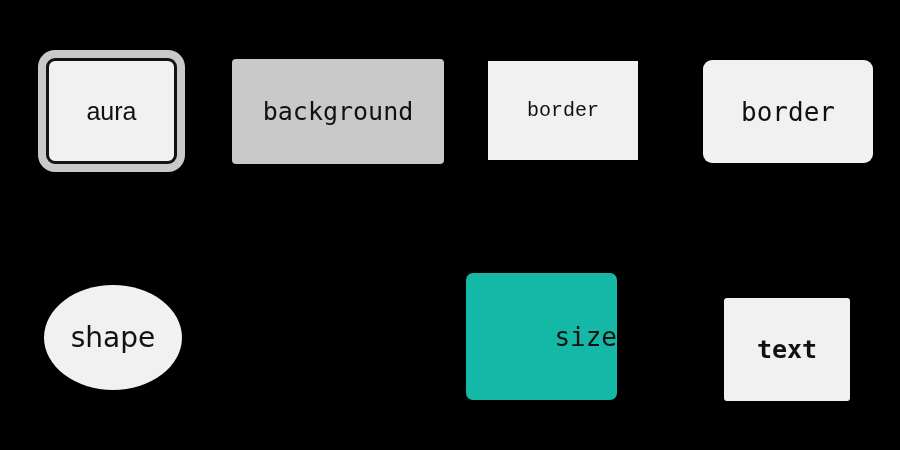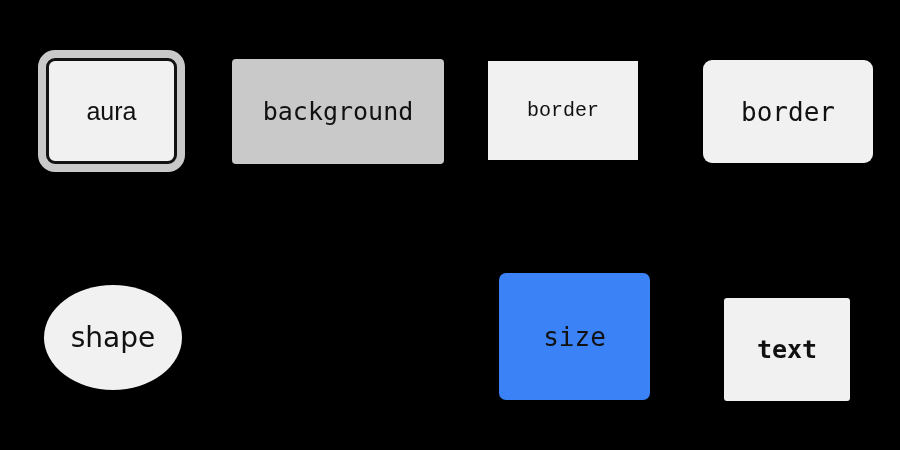--- a/index.html
+++ b/index.html
@@ -99,27 +99,28 @@
     border: none;
     border-radius: 50% / 50%;
   }
   #node-shape .node-label {
     font-family: "DejaVu Sans", sans-serif;
     font-size: 28px;
   }
 
   
   #node-size {
-    left: 499px;
+    left: 466px;
     top: 273px;
     width: 151px;
     height: 127px;
-    background: #3b82f6;
+    background: #14b8a6;
     border: none;
     border-radius: 7px;
+    justify-content: flex-end;
   }
   #node-size .node-label {
     font-family: "DejaVu Sans Mono", monospace;
     font-size: 26px;
   }
 
   
   #node-text {
     left: 724px;
     top: 286px;

